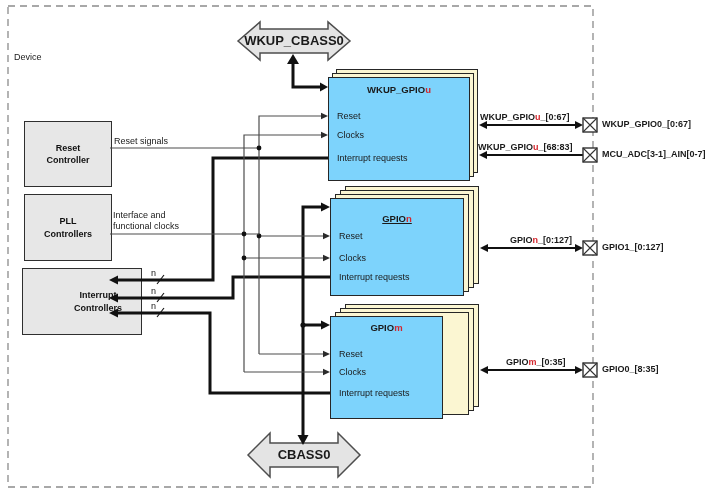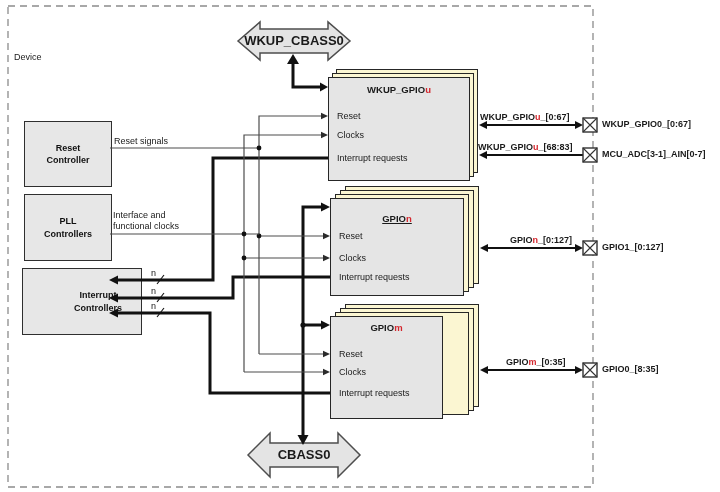--- a/index.html
+++ b/index.html
@@ -5,21 +5,21 @@
   html,body{margin:0;padding:0;background:#fff;}
   #stage{position:relative;width:720px;height:492px;background:#fff;
          font-family:"Liberation Sans", sans-serif;color:#1a1a1a;overflow:hidden;}
   .lbl{position:absolute;white-space:nowrap;font-size:9px;line-height:11px;color:#1a1a1a;}
   .pre{white-space:pre-line;}
   .bold{font-weight:bold;}
   .graybox{position:absolute;background:#E7E7E7;border:1.5px solid #2f2f2f;
            display:flex;align-items:center;justify-content:center;text-align:center;
            font-weight:bold;font-size:9px;line-height:1.35;color:#111;white-space:pre-line;}
   .layer{position:absolute;background:#FBF6D2;border:1px solid #262626;box-sizing:border-box;}
-  .block{position:absolute;background:#e5e5e5;border:1.4px solid #262626;box-sizing:border-box;}
+  .block{position:absolute;background:#7dd3fc;border:1.4px solid #262626;box-sizing:border-box;}
   .btitle{position:absolute;left:0;right:0;text-align:center;font-weight:bold;font-size:9.5px;line-height:11px;}
   .brow{position:absolute;left:8px;font-size:9px;line-height:11px;white-space:nowrap;}
   .red{color:#D3262D;}
   .buslbl{position:absolute;text-align:center;font-weight:bold;font-size:13px;line-height:11px;}
   svg.wires{position:absolute;left:0;top:0;pointer-events:none;}
 </style>
 </head>
 <body>
 
 <div id="stage">

